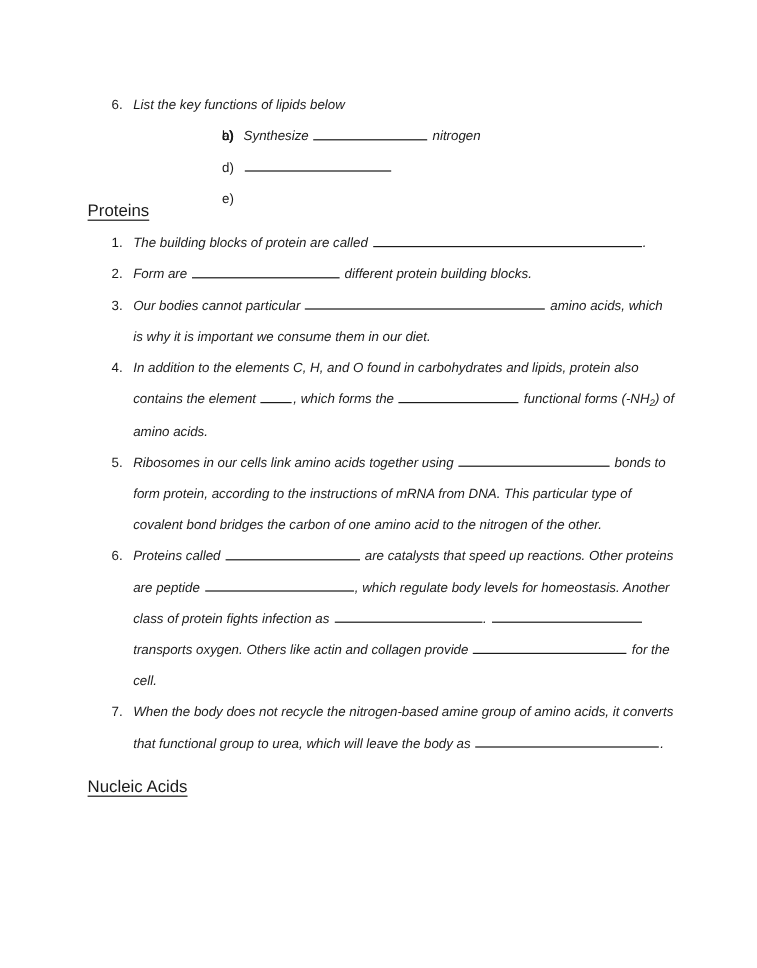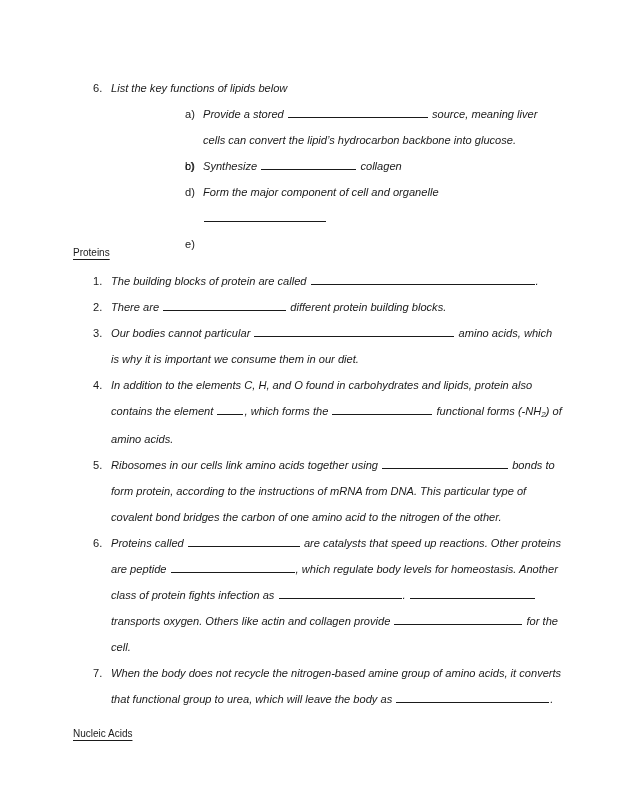--- a/index.html
+++ b/index.html
@@ -26,21 +26,21 @@
   }
 
   
   .doc {
     font-size: 11.1px;
     line-height: 26px;
   }
 
   
   .section-heading {
-    font-size: 10px;
+    font-size: 14px;
     line-height: 26px;
     margin: 9px 0 2px 4px;
     display: block;
   }
   .section-heading span.ul {
     text-decoration: underline;
     text-underline-offset: 3px;
   }
 
   
@@ -108,51 +108,50 @@
 <div class="page doc">
 
   <ol class="level1">
     <li>
       <span class="marker">6.</span>
       <span class="ptext">List the key functions of lipids below</span>
 
       <ol class="level2">
           <li>
             <span class="marker">a)</span>
-            <span class="ptext"><span>Provide a stored </span><span class="blank" style="width: 140px;"></span><span> source, meaning liver cells can convert the lipid’s hydrocarbon backbone into glucose.</span></span>
           </li>
           <li>
             <span class="marker">b)</span>
           </li>
           <li>
             <span class="marker">c)</span>
-            <span class="ptext"><span>Synthesize </span><span class="blank" style="width: 95px;"></span><span> collagen</span></span>
+            <span class="ptext"><span>Synthesize </span><span class="blank" style="width: 95px;"></span><span> nitrogen</span></span>
           </li>
           <li>
             <span class="marker">d)</span>
-            <span class="ptext"><span>Form the major component of cell and organelle </span><span class="blank" style="width: 122px;"></span></span>
+            <span class="ptext"><span class="blank" style="width: 122px;"></span></span>
           </li>
           <li>
             <span class="marker">e)</span>
           </li>
         </ol>
     </li>
   </ol>
 
   <div class="section-heading">
     <span class="ul">Proteins</span>
   </div>
   <ol class="level1">
       <li>
         <span class="marker">1.</span>
         <span class="ptext"><span>The building blocks of protein are called </span><span class="blank" style="width: 224px;"></span><span>.</span></span>
       </li>
       <li>
         <span class="marker">2.</span>
-        <span class="ptext"><span>There are </span><span class="blank" style="width: 123px;"></span><span> different protein building blocks.</span></span>
+        <span class="ptext"><span>Form are </span><span class="blank" style="width: 123px;"></span><span> different protein building blocks.</span></span>
       </li>
       <li>
         <span class="marker">3.</span>
         <span class="ptext"><span>Our bodies cannot particular </span><span class="blank" style="width: 200px;"></span><span> amino acids, which is why it is important we consume them in our diet.</span></span>
       </li>
       <li>
         <span class="marker">4.</span>
         <span class="ptext"><span>In addition to the elements C, H, and O found in carbohydrates and lipids, protein also contains the element </span><span class="blank" style="width: 26px;"></span><span>, which forms the </span><span class="blank" style="width: 100px;"></span><span> functional forms (-NH</span><sub>2</sub><span>) of amino acids.</span></span>
       </li>
       <li>

